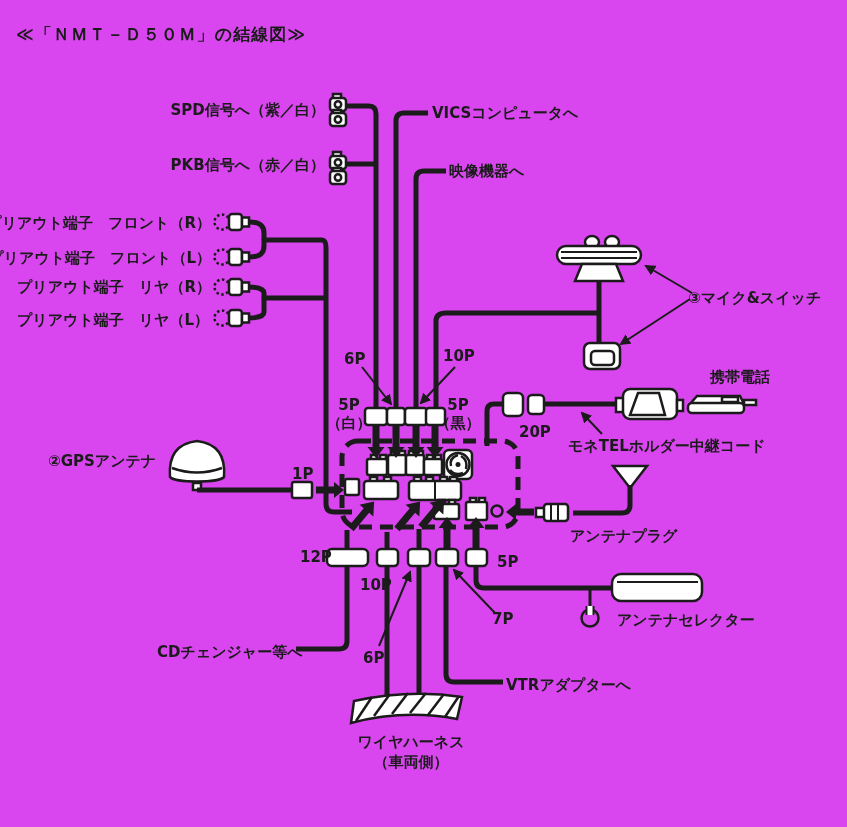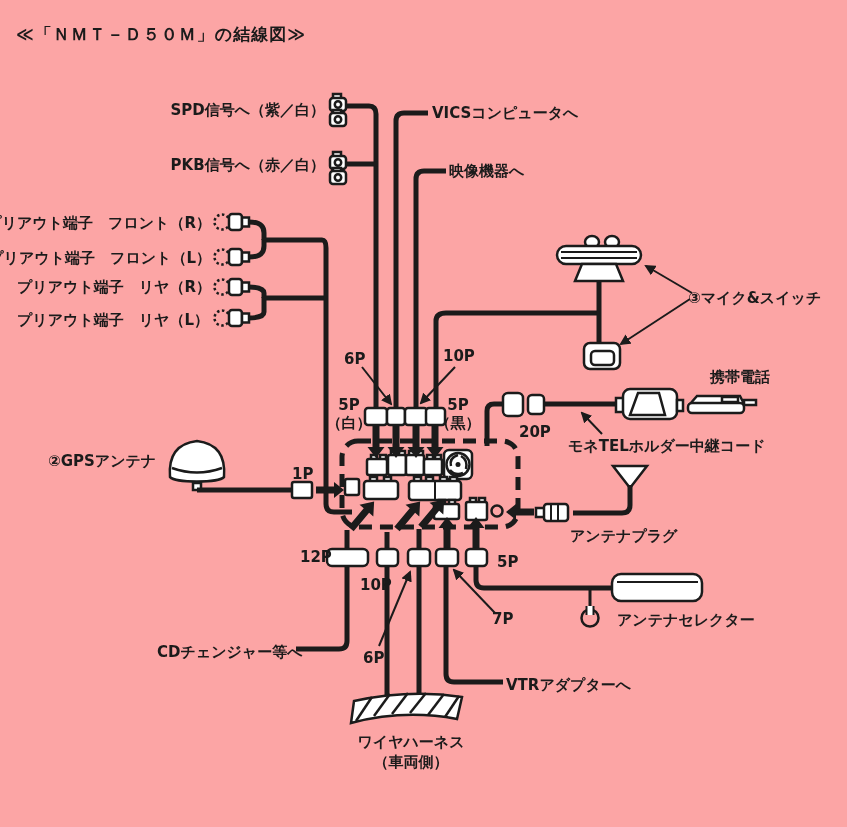--- a/index.html
+++ b/index.html
@@ -1,16 +1,16 @@
 <!DOCTYPE html>
 <html><head>
 <meta charset="utf-8">
 <style>
   html,body{margin:0;padding:0;background:#ffffff;}
-  .page{position:relative;width:847px;height:827px;background:#fca5a5;overflow:hidden;
+  .page{position:relative;width:847px;height:827px;background:#d946ef;overflow:hidden;
         font-family:"DejaVu Sans",sans-serif;}
   svg text{font-family:"DejaVu Sans","Liberation Sans",sans-serif;font-weight:bold;fill:#1b1b1b;}
   .lbl{font-size:15px;}
   .plbl{font-size:15px;}
   .title{font-size:17px;letter-spacing:1px;}
   .cable{stroke:#1b1b1b;stroke-width:5;fill:none;}
   .thin{stroke:#1b1b1b;stroke-width:2.5;fill:#ffffff;}
   .thinln{stroke:#1b1b1b;stroke-width:2.5;fill:none;}
   .arr{fill:#1b1b1b;stroke:none;}
   .labelarrow{stroke:#1b1b1b;stroke-width:2;fill:none;}

